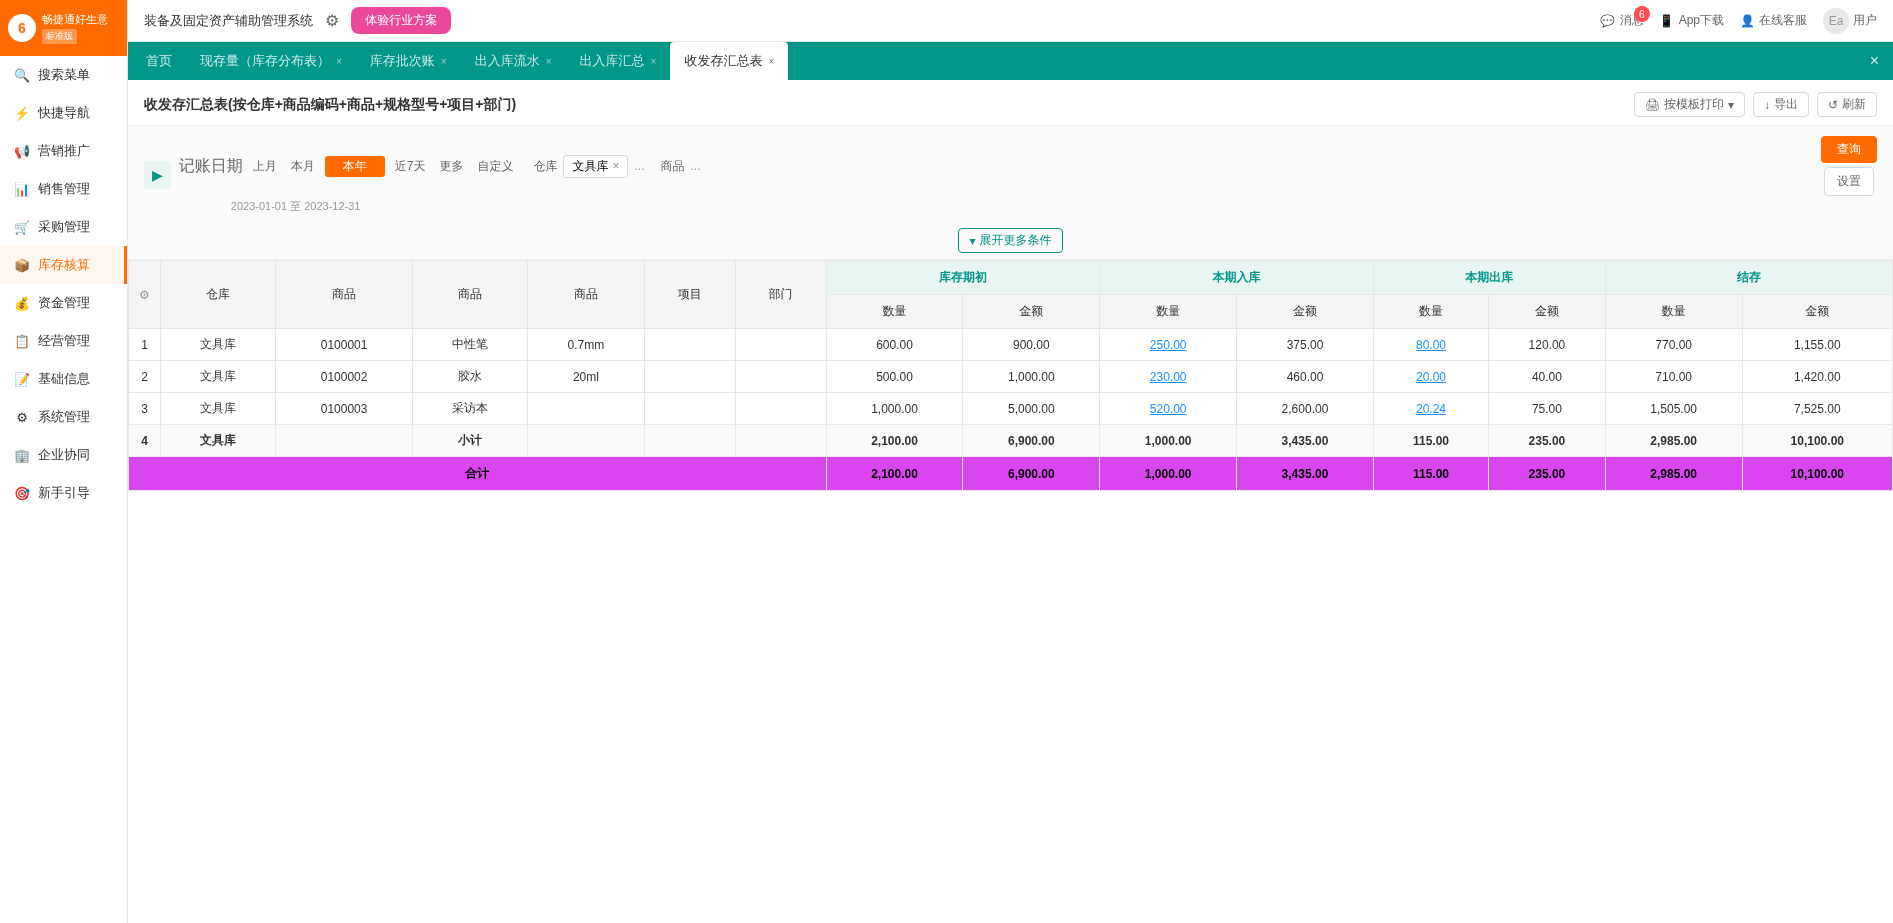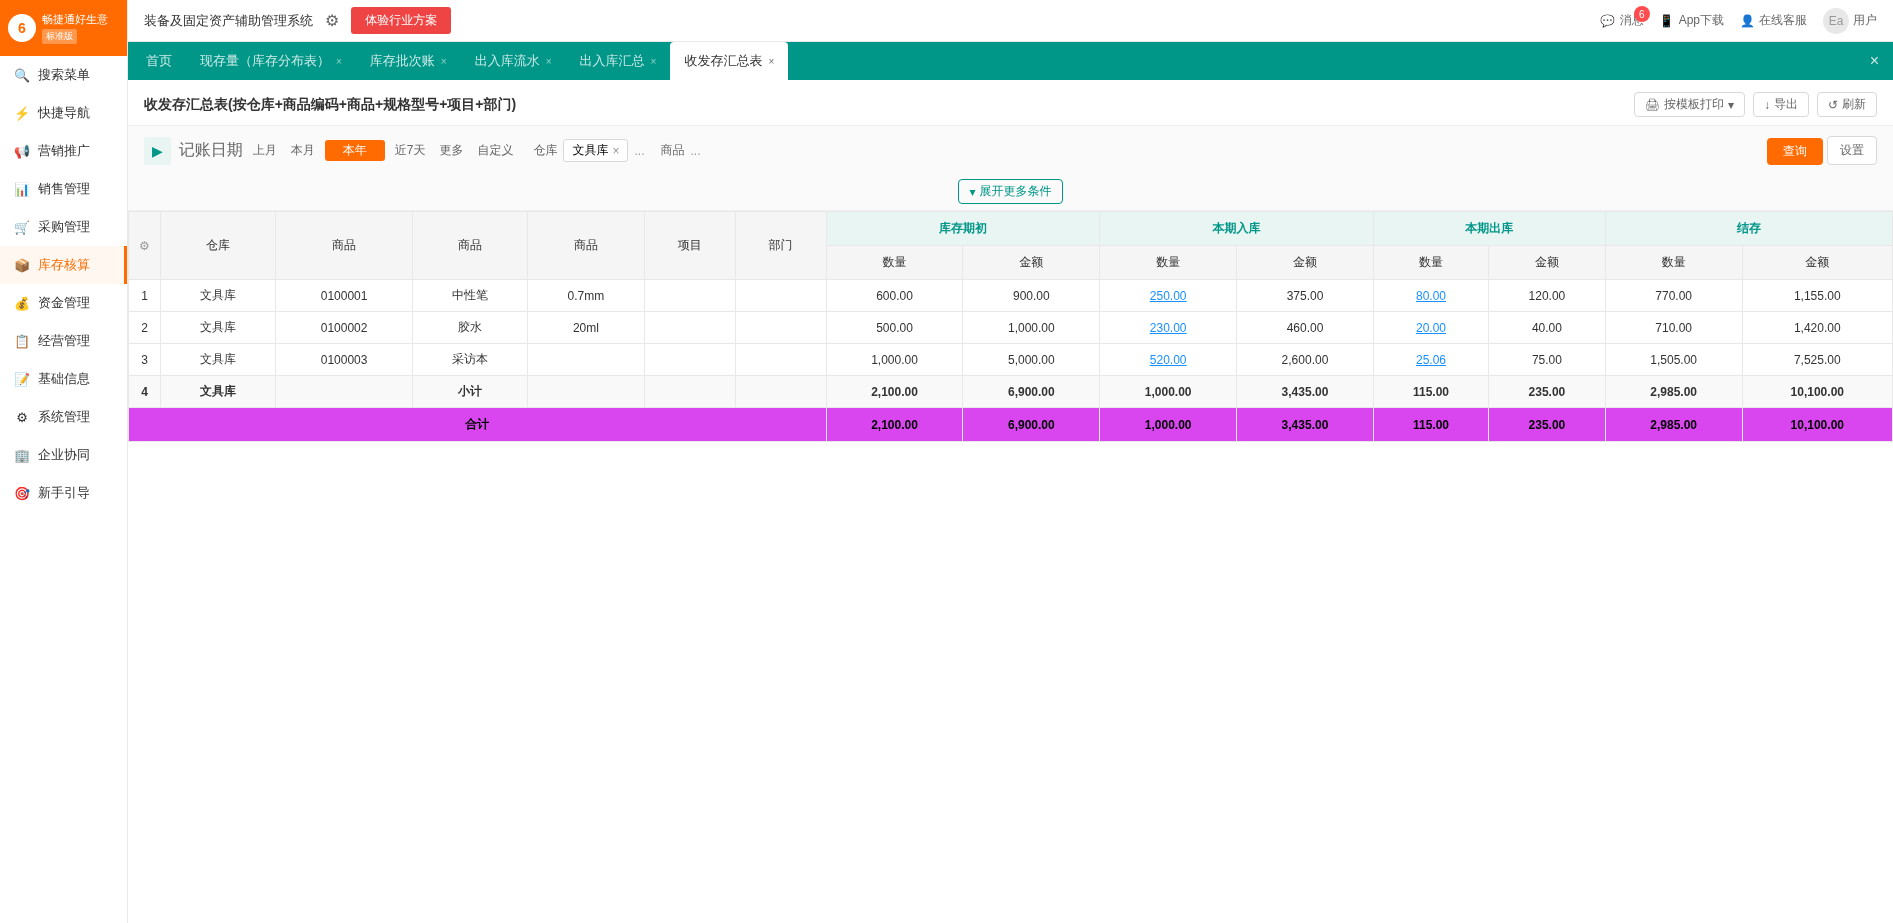--- a/index.html
+++ b/index.html
@@ -17,21 +17,21 @@
     .sidebar-item-icon { width: 16px; height: 16px; display: flex; align-items: center; justify-content: center; flex-shrink: 0; }
 
     
     .main { flex: 1; display: flex; flex-direction: column; overflow: hidden; }
 
     
     .top-header { background: #fff; height: 42px; display: flex; align-items: center; padding: 0 16px; border-bottom: 1px solid #e8e8e8; justify-content: space-between; flex-shrink: 0; }
     .top-header-left { display: flex; align-items: center; gap: 12px; }
     .system-title { font-size: 13px; color: #333; }
     .settings-icon { color: #666; cursor: pointer; font-size: 16px; }
-    .trial-btn { background: #ef4444; color: #fff; border: none; padding: 5px 14px; border-radius: 3px; cursor: pointer; font-size: 12px; }
+    .trial-btn { background: #ec4899; color: #fff; border: none; padding: 5px 14px; border-radius: 8px; cursor: pointer; font-size: 12px; }
     .top-header-right { display: flex; align-items: center; gap: 16px; }
     .header-action { display: flex; align-items: center; gap: 4px; color: #666; cursor: pointer; font-size: 12px; position: relative; }
     .badge { background: #ff4d4f; color: #fff; border-radius: 50%; width: 16px; height: 16px; font-size: 10px; display: flex; align-items: center; justify-content: center; position: absolute; top: -6px; right: -6px; }
     .user-avatar { width: 26px; height: 26px; background: #e8e8e8; border-radius: 50%; display: flex; align-items: center; justify-content: center; color: #999; font-size: 12px; }
 
     
     .tab-bar { background: #009688; display: flex; align-items: center; height: 38px; flex-shrink: 0; padding: 0 4px; }
     .tab { display: flex; align-items: center; gap: 6px; padding: 0 14px; height: 38px; color: rgba(255,255,255,0.8); cursor: pointer; font-size: 13px; white-space: nowrap; }
     .tab.active { background: #fff; color: #333; border-radius: 4px 4px 0 0; }
     .tab-close { font-size: 10px; color: inherit; opacity: 0.7; }
@@ -233,26 +233,29 @@
                   <span>文具库</span>
                   <span class="tag-close">×</span>
                 </div>
                 <span class="filter-more">...</span>
               </div>
 
               <div style="display:flex; align-items:center; gap:6px;">
                 <span style="color:#666; font-size:12px;">商品</span>
                 <span class="filter-more">...</span>
               </div>
-              <div style="margin-left:auto; display:flex; flex-direction:row; align-items:flex-end; gap:4px;">
+              <div style="margin-left:auto; display:flex; flex-direction:column; align-items:center; gap:4px;">
                 <button class="query-btn">查询</button>
                 <button class="settings-btn">设置</button>
               </div>
             </div>
 
+            <div style="margin-top:3px; margin-left:52px;">
+              <span style="color:#999; font-size:11px;">2023-01-01 至 2023-12-31</span>
+            </div>
           </div>
         </div>
 
         <div style="display:flex; justify-content:center; margin-top:6px;">
           <div class="expand-btn">
             <span>▾</span>
             <span>展开更多条件</span>
           </div>
         </div>
       </div>
@@ -326,21 +329,21 @@
                 <td>文具库</td>
                 <td>0100003</td>
                 <td>采访本</td>
                 <td></td>
                 <td></td>
                 <td></td>
                 <td>1,000.00</td>
                 <td>5,000.00</td>
                 <td><span class="num-link">520.00</span></td>
                 <td>2,600.00</td>
-                <td><span class="num-link">25.06</span></td>
+                <td><span class="num-link">20.24</span></td>
                 <td>75.00</td>
                 <td>1,505.00</td>
                 <td>7,525.00</td>
               </tr>
               <tr class="subtotal">
                 <td>4</td>
                 <td>文具库</td>
                 <td></td>
                 <td>小计</td>
                 <td></td>

